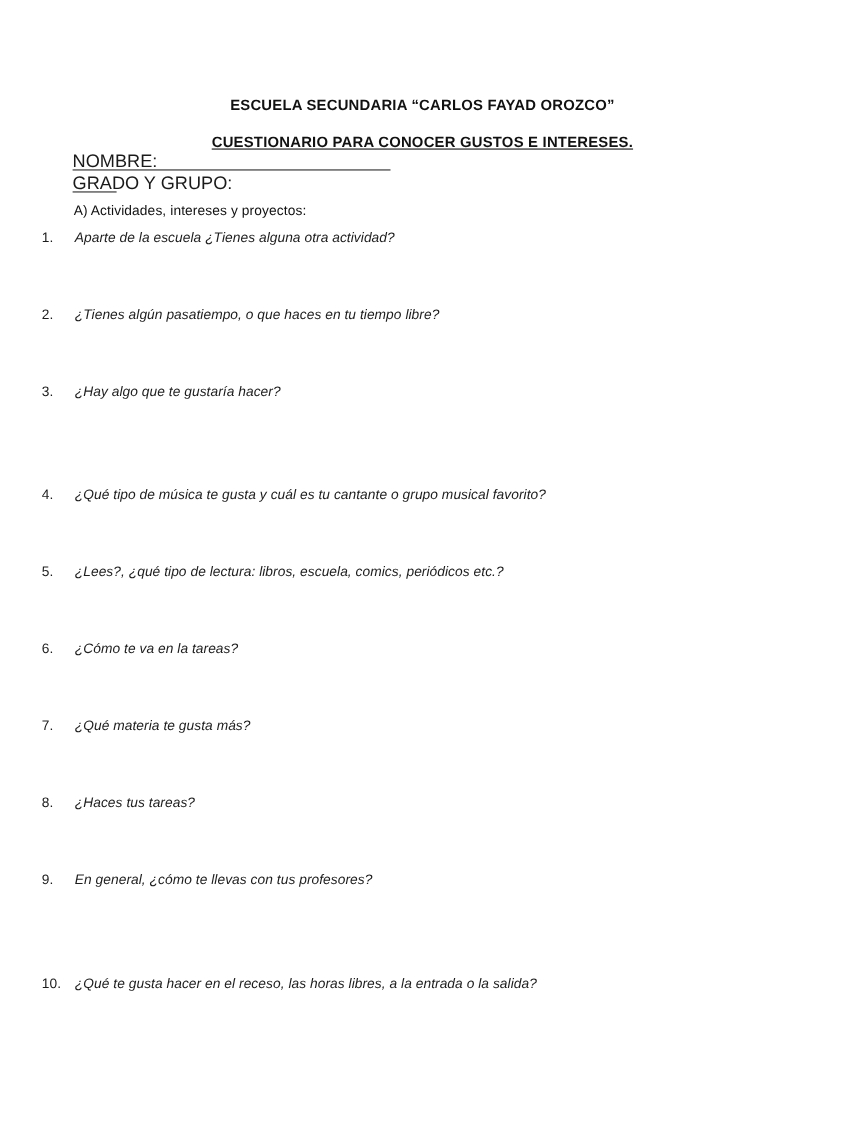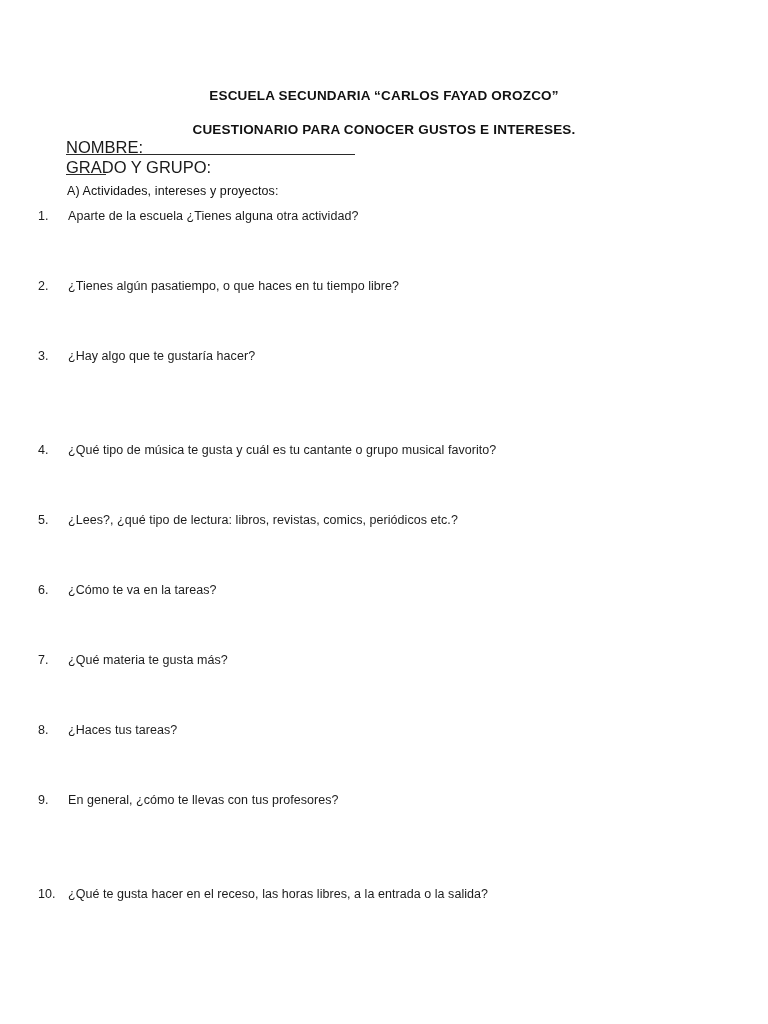--- a/index.html
+++ b/index.html
@@ -39,20 +39,21 @@
   .doc-subtitle {
     position: absolute;
     top: 122px;
     left: 0;
     width: 768px;
     text-align: center;
     font-size: 13.5px;
     font-weight: bold;
     letter-spacing: 0.2px;
     color: #111;
+    text-decoration: underline;
   }
 
   
   .field-row {
     position: absolute;
     left: 66px;
     display: flex;
     align-items: baseline;
     font-size: 16.5px;
     font-weight: normal;
@@ -102,20 +103,21 @@
   }
   .q-num {
     width: 30px;
     flex: 0 0 30px;
     text-align: left;
     white-space: nowrap;
   }
   .q-text {
     flex: 1 1 auto;
     white-space: nowrap;
+    font-style: italic;
   }
 </style>
 </head>
 <body>
 
 <div class="page">
 
   <div class="doc-title">ESCUELA SECUNDARIA “CARLOS FAYAD OROZCO”</div>
 
   <div class="doc-subtitle">CUESTIONARIO PARA CONOCER GUSTOS E INTERESES.</div>
@@ -143,21 +145,21 @@
       <div class="question" style="top: 349px;">
         <span class="q-num">3.</span>
         <span class="q-text">¿Hay algo que te gustaría hacer?</span>
       </div>
       <div class="question" style="top: 443px;">
         <span class="q-num">4.</span>
         <span class="q-text">¿Qué tipo de música te gusta y cuál es tu cantante o grupo musical favorito?</span>
       </div>
       <div class="question" style="top: 513px;">
         <span class="q-num">5.</span>
-        <span class="q-text">¿Lees?, ¿qué tipo de lectura: libros, revistas, comics, periódicos etc.?</span>
+        <span class="q-text">¿Lees?, ¿qué tipo de lectura: libros, escuela, comics, periódicos etc.?</span>
       </div>
       <div class="question" style="top: 583px;">
         <span class="q-num">6.</span>
         <span class="q-text">¿Cómo te va en la tareas?</span>
       </div>
       <div class="question" style="top: 653px;">
         <span class="q-num">7.</span>
         <span class="q-text">¿Qué materia te gusta más?</span>
       </div>
       <div class="question" style="top: 723px;">

